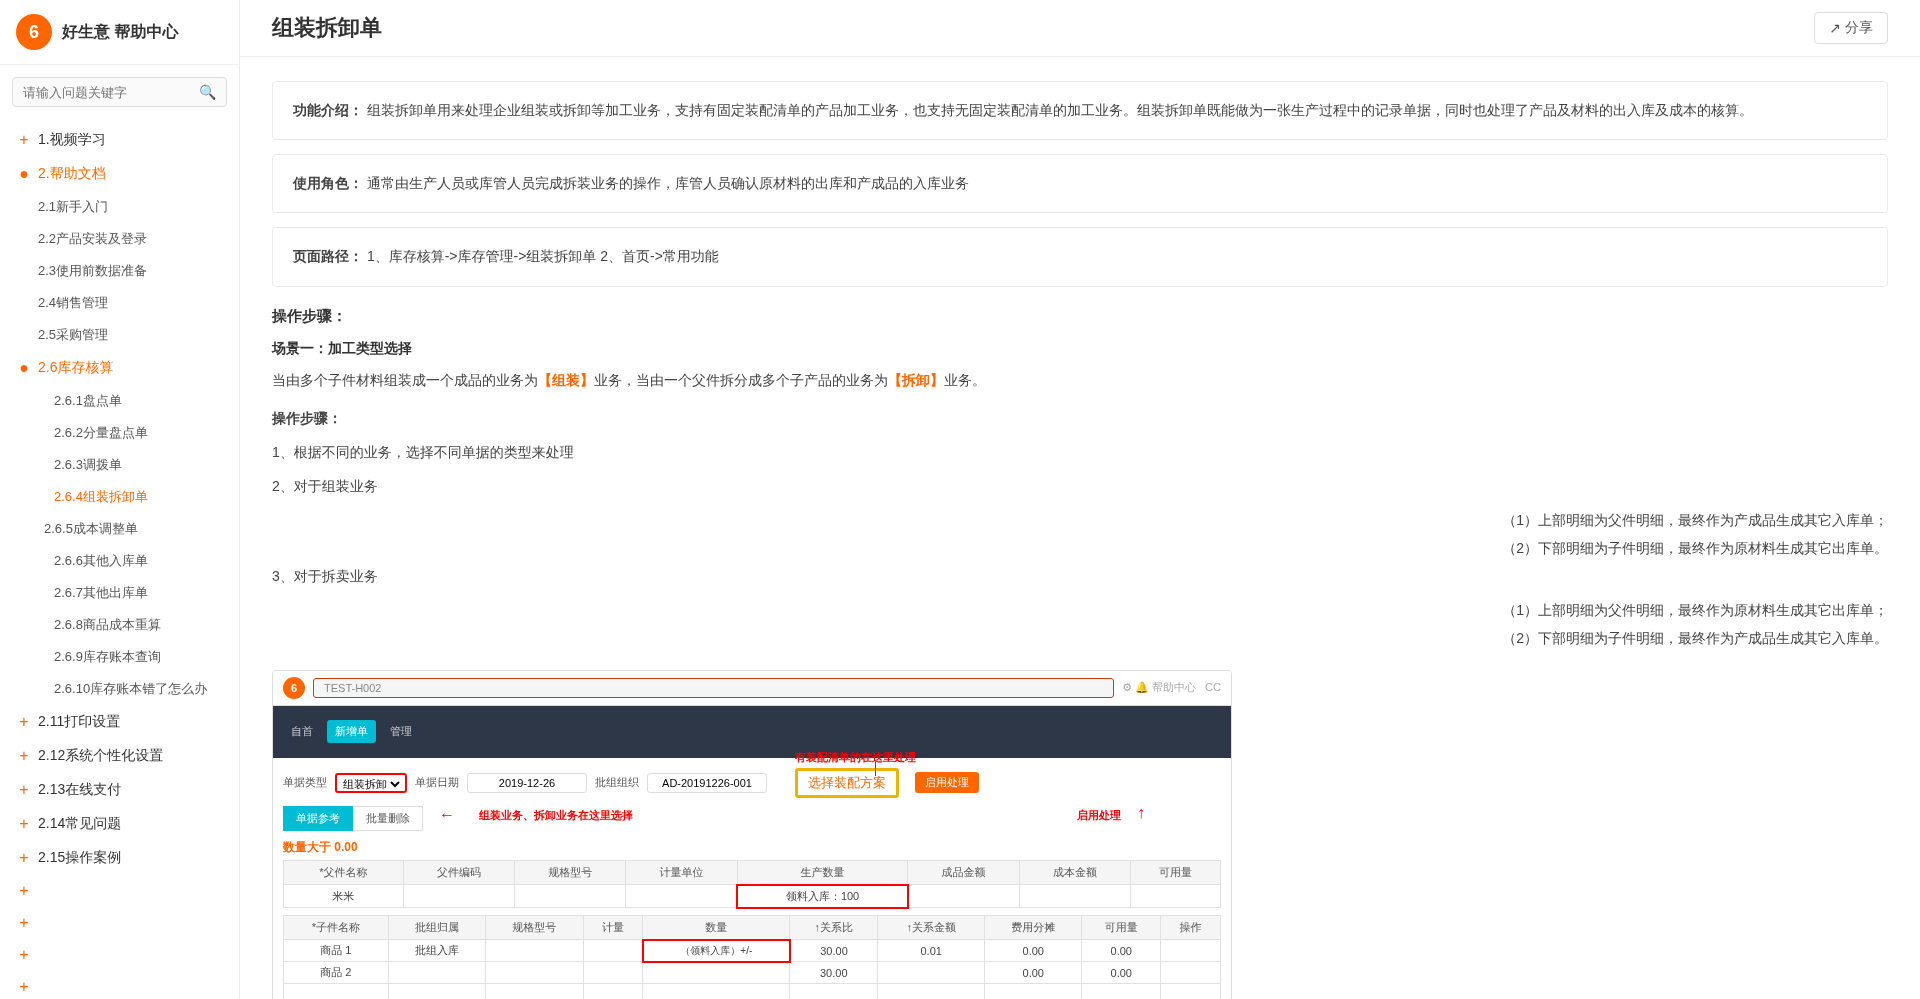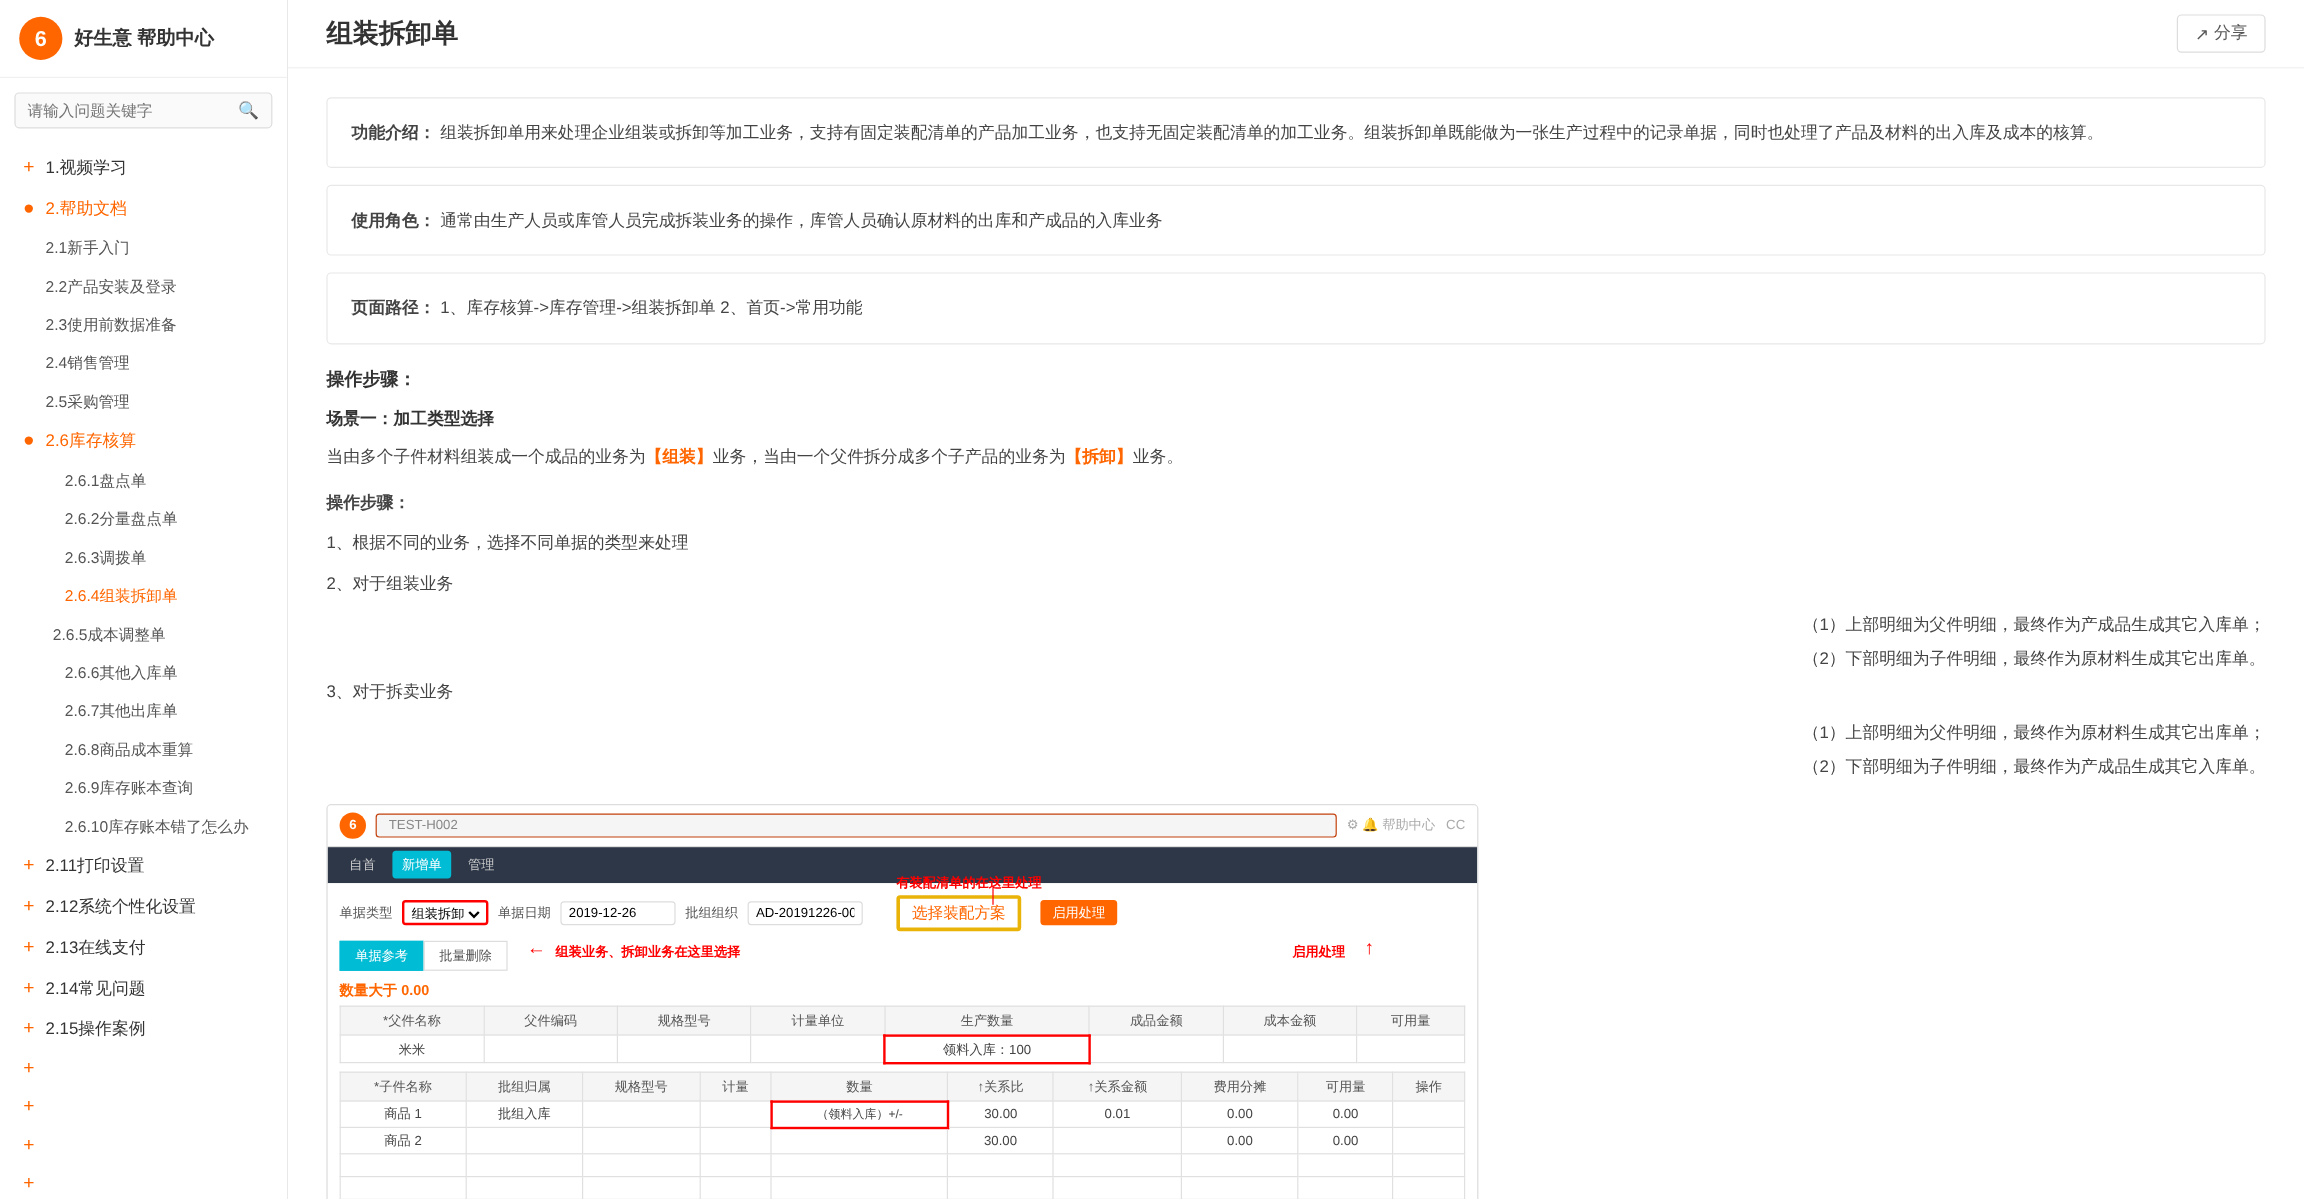--- a/index.html
+++ b/index.html
@@ -215,21 +215,21 @@
       padding: 3px 10px;
       flex: 1;
       font-size: 11px;
       color: #888;
     }
     .sc-nav-bar {
       background: #2d3748;
       display: flex;
       align-items: center;
       padding: 0 10px;
-      height: 30px;
+      height: 52px;
       gap: 6px;
     }
     .sc-nav-item {
       color: #ccc;
       font-size: 11px;
       padding: 4px 8px;
       cursor: pointer;
     }
     .sc-nav-item.active-tab {
       background: #00bcd4;
@@ -246,21 +246,22 @@
       gap: 8px;
       margin-bottom: 8px;
       flex-wrap: wrap;
     }
     .sc-label { font-size: 11px; color: #555; white-space: nowrap; }
     .sc-input-wide {
       border: 1px solid #ddd;
       border-radius: 3px;
       padding: 3px 6px;
       font-size: 11px;
-      width: 96px;
+      width: 120px;
+      text-align: center;
     }
     .sc-btn {
       background: #f60;
       color: #fff;
       border: none;
       border-radius: 3px;
       padding: 3px 10px;
       font-size: 11px;
       cursor: pointer;
     }
@@ -520,21 +521,21 @@
             </div>
 
             <button class="sc-btn" style="margin-left:8px;">启用处理</button>
           </div>
 
           <div style="position:relative; margin-bottom:8px;">
             <div class="sc-type-tabs">
               <div class="sc-type-tab active">单据参考</div>
               <div class="sc-type-tab">批量删除</div>
             </div>
-            <span style="color:red;font-size:11px;font-weight:bold;position:absolute;top:2px;left:180px;white-space:nowrap;">组装业务、拆卸业务在这里选择</span>
+            <span style="color:red;font-size:11px;font-weight:bold;position:absolute;top:2px;left:196px;white-space:nowrap;">组装业务、拆卸业务在这里选择</span>
 
             <span style="color:red;font-size:16px;position:absolute;top:-2px;left:156px;">←</span>
 
             <span style="color:red;font-size:11px;font-weight:bold;position:absolute;top:2px;right:100px;white-space:nowrap;">启用处理</span>
             <span style="color:red;font-size:16px;position:absolute;top:-2px;right:76px;">↑</span>
           </div>
 
           <div class="sc-section-label">数量大于 0.00</div>
 
           <table class="sc-table" style="margin-bottom:6px;">

